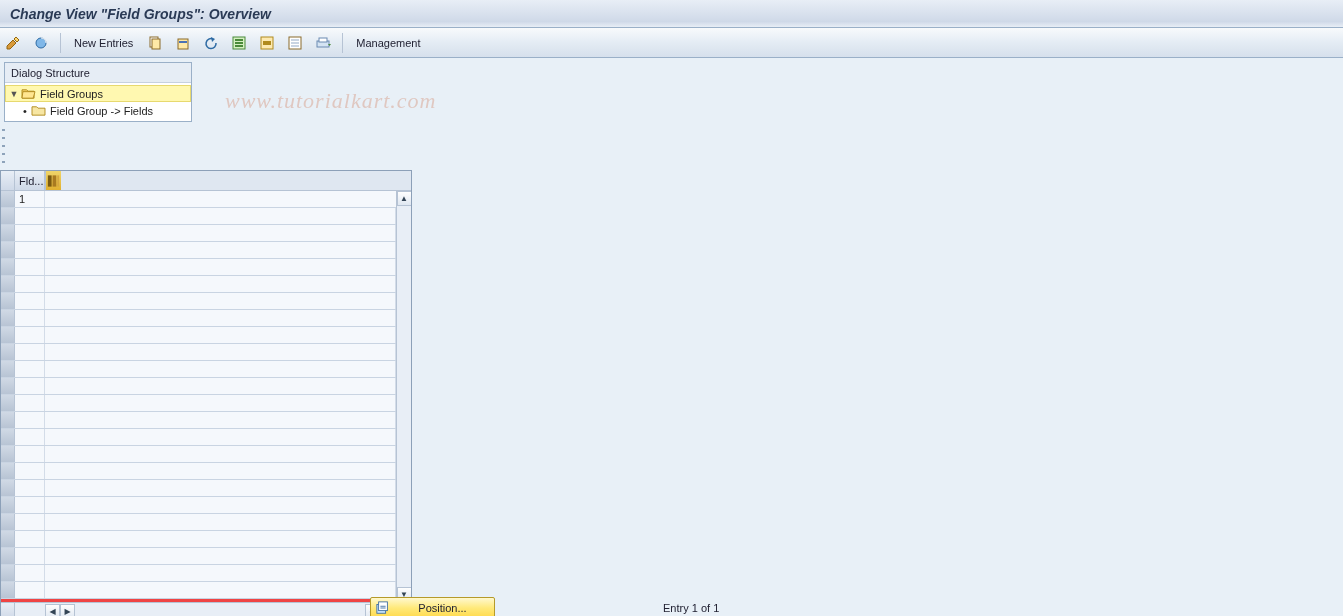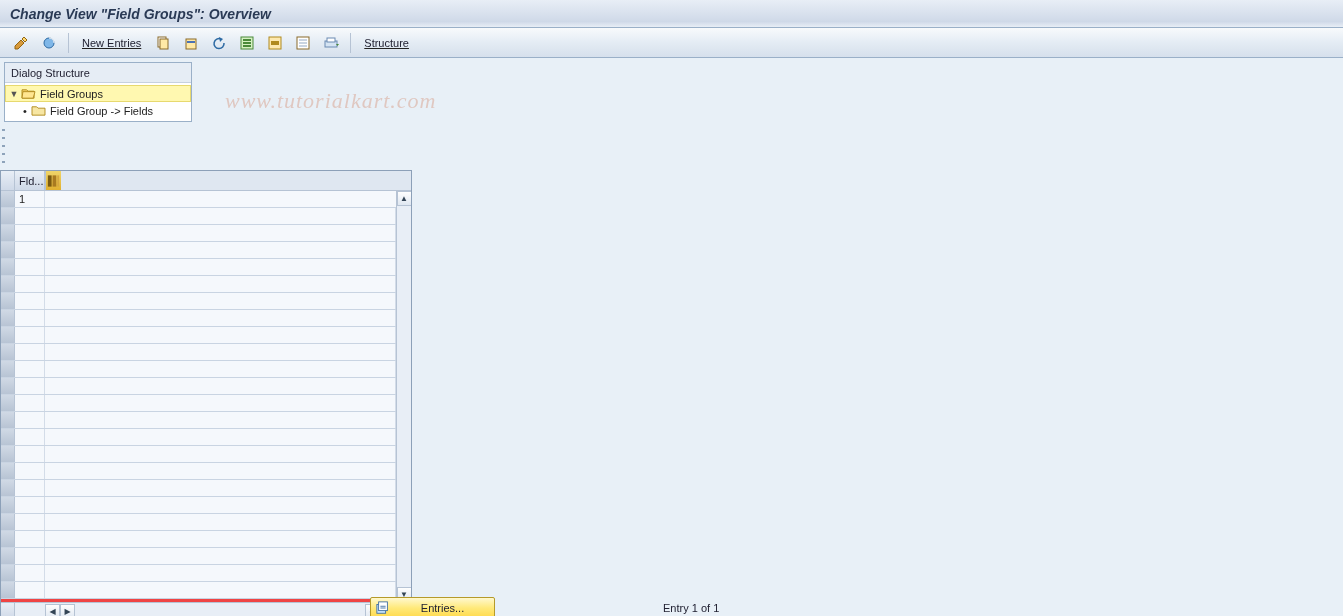--- a/index.html
+++ b/index.html
@@ -25,23 +25,22 @@
     font-style: italic;
     color: #2a3a55;
   }
   
   .toolbar {
     height: 30px;
     background: linear-gradient(to bottom,#f8fafc 0%, #e4ecf4 50%, #d6e0ec 100%);
     border-bottom: 1px solid #9ab0c8;
     display: flex;
     align-items: center;
-    padding: 0 8px;
+    padding: 0 0;
     gap: 2px;
-    text-decoration: underline;
   }
   .tb-btn {
     height: 22px;
     min-width: 22px;
     display: inline-flex;
     align-items: center;
     justify-content: center;
     border: 1px solid transparent;
     border-radius: 2px;
     padding: 0 4px;
@@ -316,21 +315,21 @@
   </div>
   <div class="tb-btn" title="BC Set">
     <svg class="icon" viewBox="0 0 16 16">
         <rect x="2" y="6" width="12" height="6" fill="#d5e4f3" stroke="#6a8ab2"></rect>
         <rect x="4" y="3" width="8" height="4" fill="#fff" stroke="#6a8ab2"></rect>
         <path d="M13 9 L16 9 L14.5 11 Z" fill="#4a8a3a"></path>
       </svg>
   </div>
   <div class="tb-sep"></div>
   <div class="tb-btn tb-text">
-    <span>Structure</span>
+    <span>Management</span>
   </div>
 </div>
 
 <div class="main">
 
   <div class="tree-panel">
     <div class="tree-header">
       <span>Dialog Structure</span>
     </div>
     <div class="tree-body">
@@ -531,19 +530,19 @@
 
   <div class="footer">
     <div class="position-btn">
       <span class="picon">
         <svg viewBox="0 0 16 16" width="14" height="14">
             <rect x="1" y="4" width="10" height="10" fill="#c9e6ff" stroke="#3a6aa0"></rect>
             <rect x="3" y="1" width="10" height="10" fill="#fff" stroke="#3a6aa0"></rect>
             <path d="M5 6 H11 M5 8 H11" stroke="#3a6aa0"></path>
           </svg>
       </span>
-      <span class="plabel">Entries...</span>
+      <span class="plabel">Position...</span>
     </div>
     <span class="entry-status">Entry 1 of 1</span>
   </div>
 
   <div class="watermark">www.tutorialkart.com</div>
 </div>
 
 </body></html>

